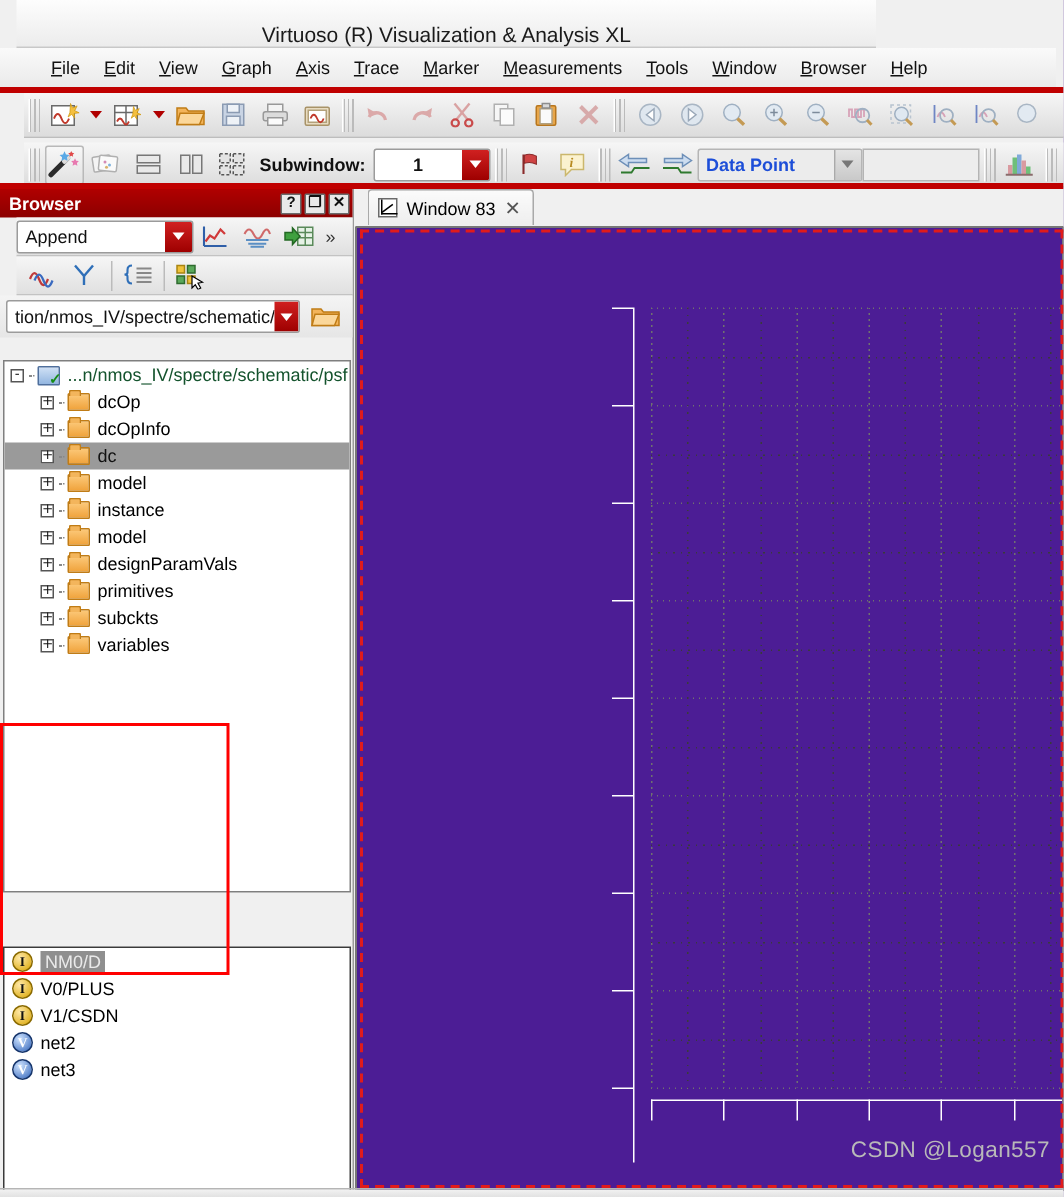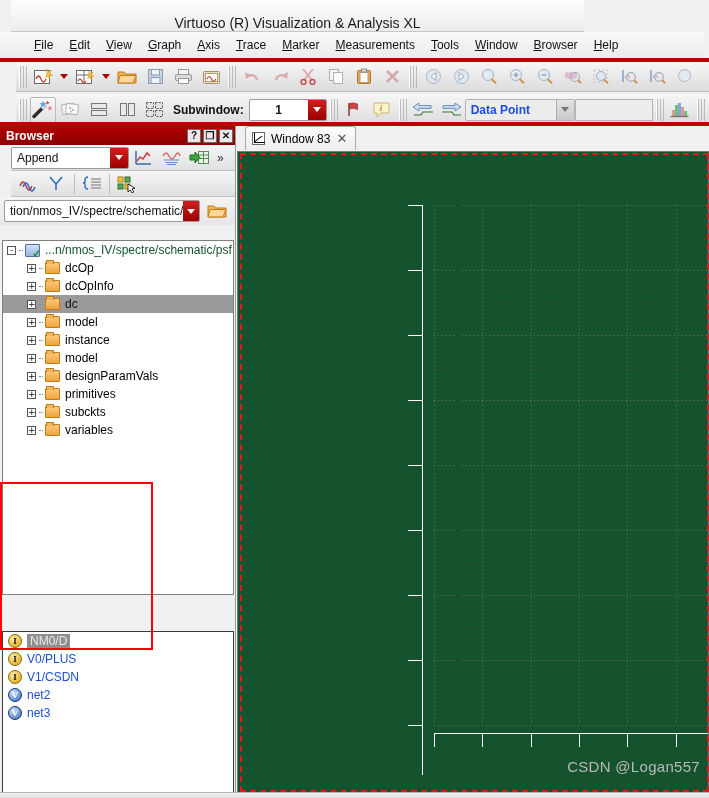--- a/index.html
+++ b/index.html
@@ -141,21 +141,21 @@
     display: flex; align-items: flex-end; border-bottom: 1px solid #8d8d8d; }
   .sigtab { height: 20px; padding: 0 9px; font-size: 12px; display: flex; align-items: center;
     border: 1px solid #9a9a9a; border-bottom: none; border-radius: 2px 2px 0 0;
     background: linear-gradient(#e4e4e4,#d2d2d2); margin-right: 1px; }
   .sigtab.active { background: #f3f3f3; border-bottom: 1px solid #f3f3f3; }
   .siglist {
     position: absolute; left: 2px; top: 505px; width: 232px; height: 250px;
     background: #fff; border: 1px solid #3a3a3a; overflow: hidden;
   }
   .srow { height: 18px; display: flex; align-items: center; padding-left: 5px; font-size: 12px; }
-  .srow .nm { color: #1d4ed8; white-space: nowrap; }
+  .srow .nm { color: #000000; white-space: nowrap; }
   .srow.sel { }
   .srow.sel .nm { background: #8f8f8f; color: #eaeaea; padding: 0 3px; }
   .sic { width: 14px; height: 14px; border-radius: 50%; margin-right: 5px; flex: 0 0 auto;
     display: flex; align-items: center; justify-content: center;
     font-size: 9px; font-weight: bold; font-family: "Liberation Serif", serif; }
   .sic.i { background: radial-gradient(circle at 35% 30%, #ffe9a8, #d9a400); border: 1px solid #8a6a00; color: #111; }
   .sic.v { background: radial-gradient(circle at 35% 30%, #cfe4ff, #2f62b8); border: 1px solid #16356b; color: #fff; }
 
   
   .annot { position: absolute; border: 2px solid #ff0000; pointer-events: none; }
@@ -170,21 +170,21 @@
   .gtabic:after { content:''; position:absolute; left:1px; bottom:1px; width:10px; height:9px;
     border-bottom: 1px solid #000; border-left: 1px solid #000; }
   .gtabic:before { content:''; position:absolute; left:2px; bottom:2px; width:9px; height:0;
     border-top: 1px solid #000; transform: rotate(-37deg); transform-origin: left bottom; }
   .gtabx { color: #555; font-size: 13px; line-height: 10px; }
 
   .plotouter { position: absolute; left: 237px; top: 151px; width: 472px; height: 643px;
     background: #000; border: 1px solid #777; }
   .plotdash { position: absolute; left: 240px; top: 153px; width: 469px; height: 639px;
     border: 2px dashed #e01b1b; }
-  .plotinner { position: absolute; inset: 0; background: #14532d; overflow: hidden; text-align: right; }
+  .plotinner { position: absolute; inset: 0; background: #4c1d95; overflow: hidden; text-align: right; }
 
   .yaxis { position: absolute; left: 184px; top: 53px; width: 1px; height: 570px; background: #fff; }
   .ytick { position: absolute; height: 1px; background: #fff; }
   .xaxis { position: absolute; left: 196px; top: 581px; width: 290px; height: 1px; background: #fff; }
   .xtick { position: absolute; width: 1px; background: #fff; }
 
   .gridwrap { position: absolute; left: 196px; top: 53px; width: 290px; height: 520px; }
   .gline-h { position: absolute; left: 0; width: 100%; height: 1px;
     background: repeating-linear-gradient(to right,#707070 0 1px,transparent 1px 4px); }
   .gline-v { position: absolute; top: 0; height: 100%; width: 1px;

